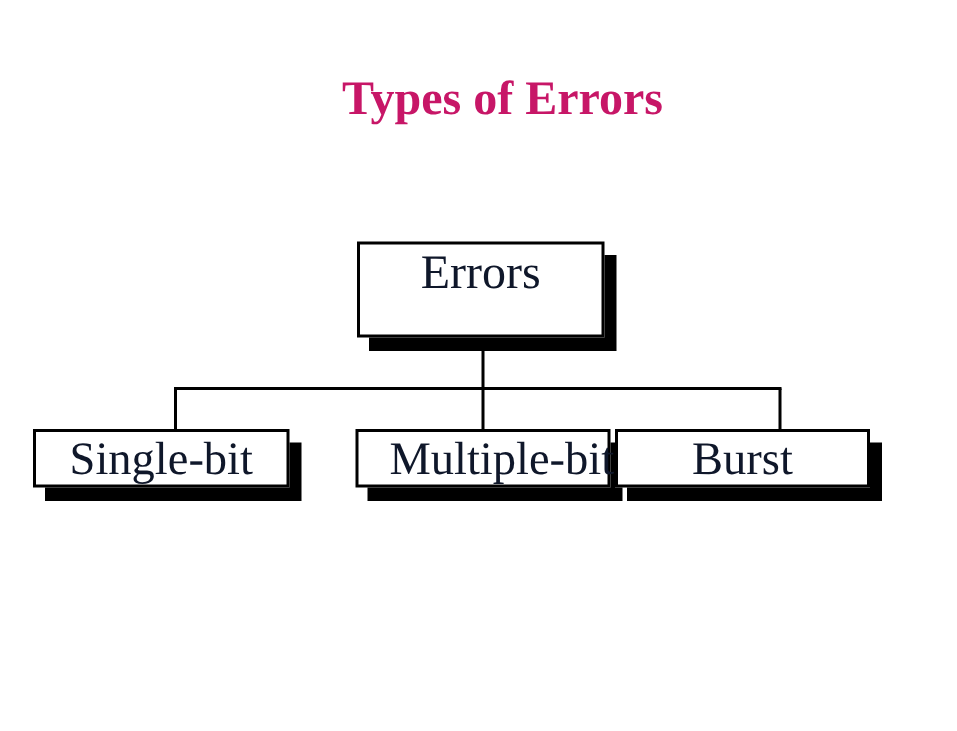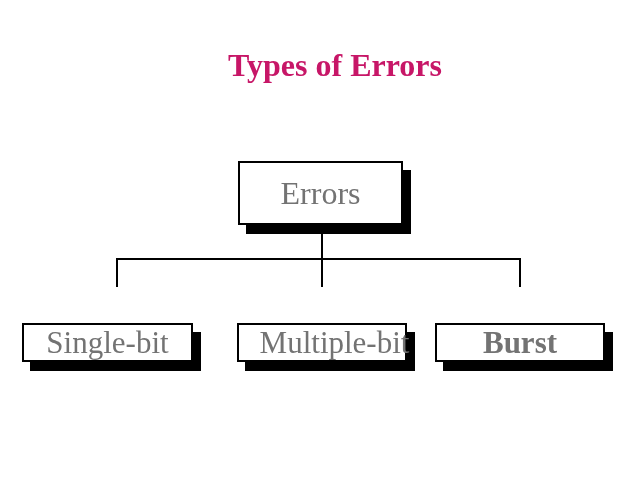--- a/index.html
+++ b/index.html
@@ -23,31 +23,31 @@
     color: #C71667;
     line-height: 1.2;
     letter-spacing: 0px;
   }
   .node {
     position: absolute;
     background: #ffffff;
     border: 2px solid #000000;
     box-shadow: 8px 9px 0 0 #000000;
     display: flex;
-    align-items: center;
+    align-items: flex-start;
     justify-content: center;
     z-index: 2;
-    color: #737373;
+    color: #0f172a;
     white-space: nowrap;
   }
   .node-root   { left: 238px; top: 161px; width: 165px; height: 64px; font-size: 32px; }
-  .node-child  { font-size: 31px; margin-top: 37px; }
+  .node-child  { font-size: 31px; }
   .node-single   { left: 22px;  top: 286px; width: 171px; height: 39px; }
   .node-multiple { left: 237px; top: 286px; width: 170px; height: 39px; padding-left: 25px; }
-  .node-burst    { left: 435px; top: 286px; width: 170px; height: 39px; font-weight: bold; }
+  .node-burst    { left: 410px; top: 286px; width: 170px; height: 39px; }
   .connector {
     position: absolute;
     background: #000000;
     z-index: 1;
   }
   .line-root-v  { left: 321px; top: 222px; width: 2px;   height: 65px; }
   .line-h       { left: 116px; top: 258px; width: 405px; height: 2px;  }
   .line-left-v  { left: 116px; top: 259px; width: 2px;   height: 28px; }
   .line-right-v { left: 519px; top: 259px; width: 2px;   height: 28px; }
 </style>

